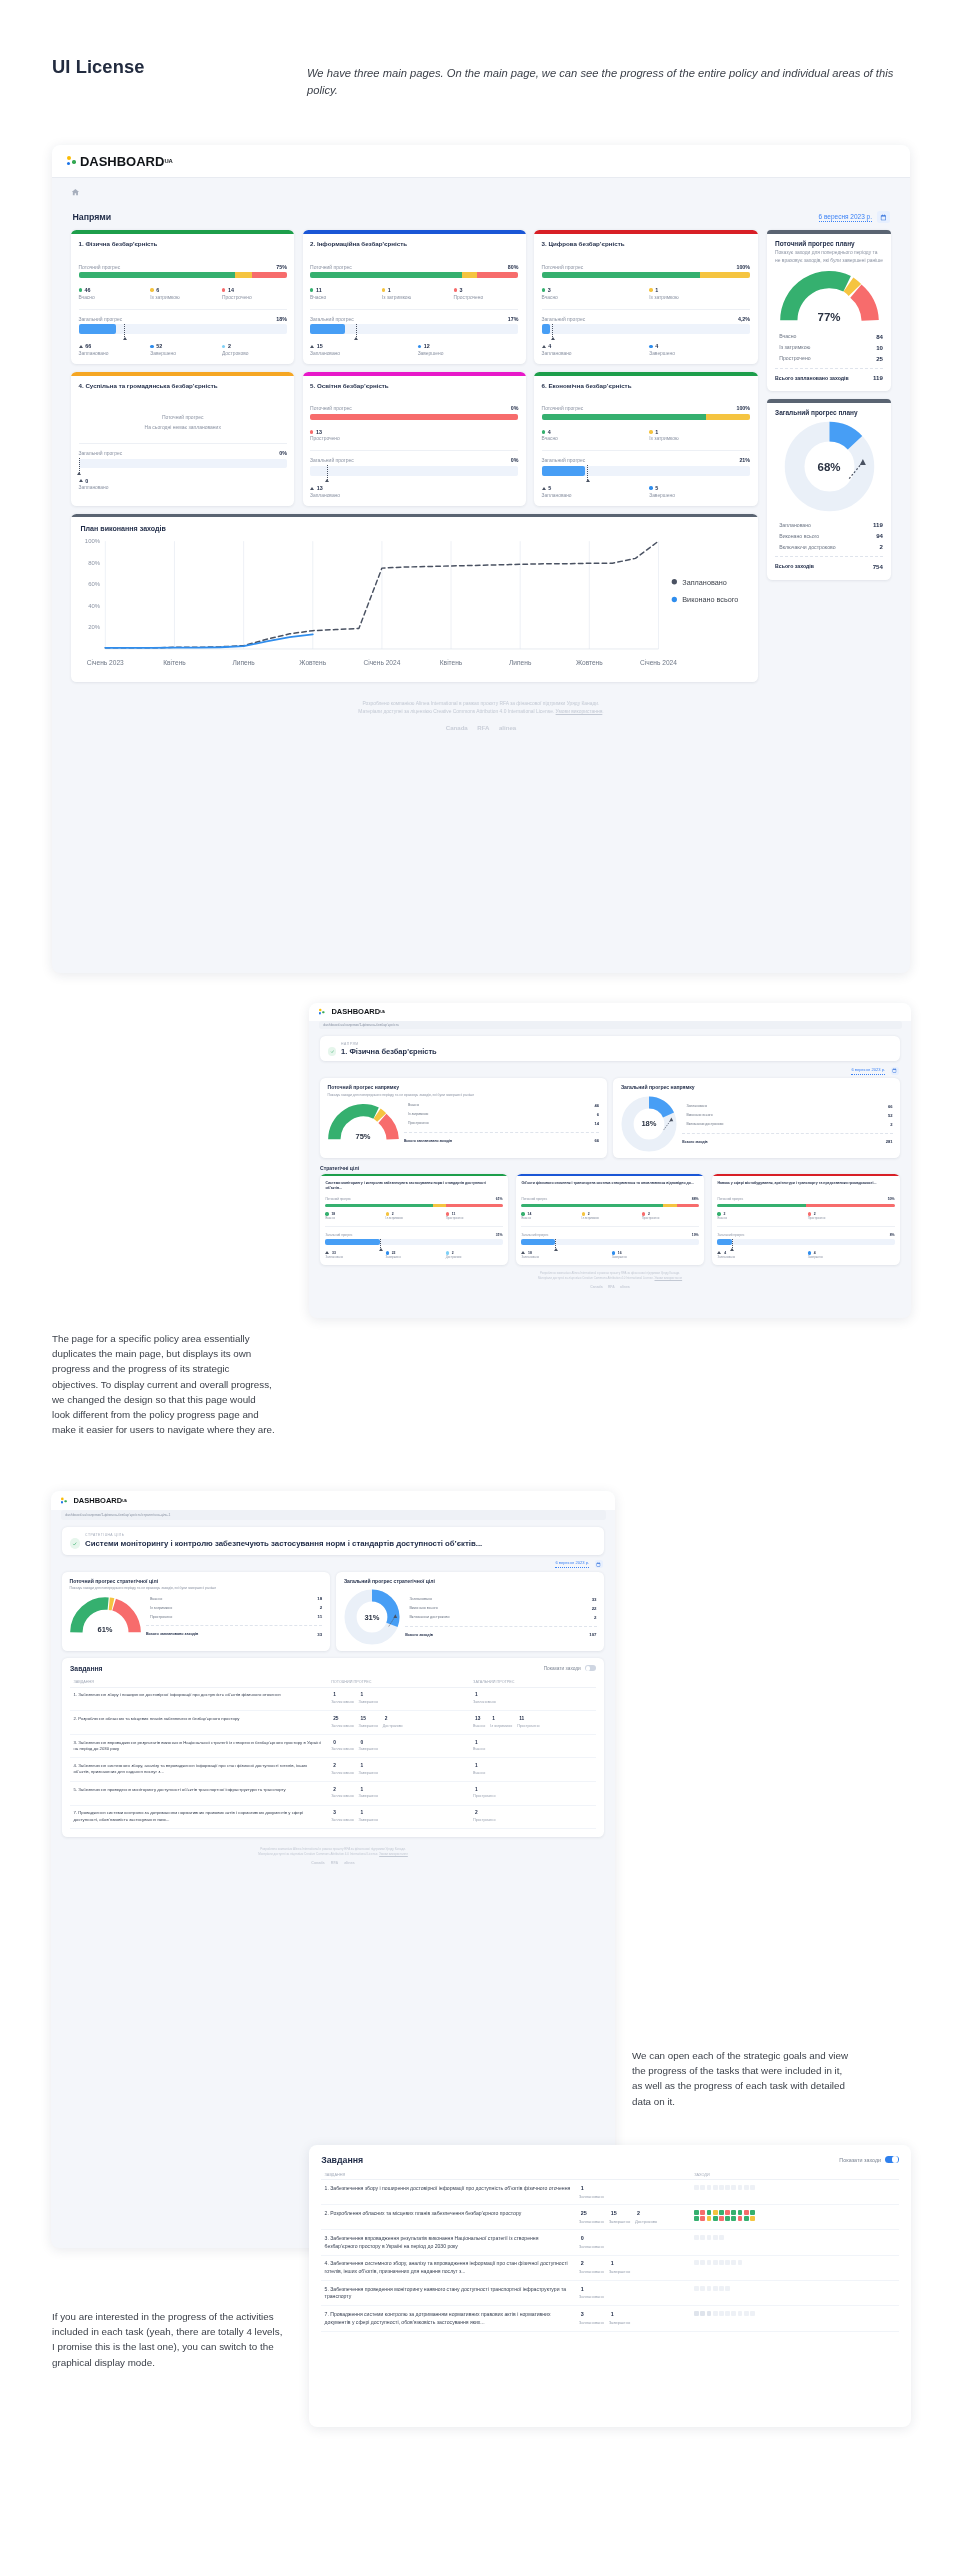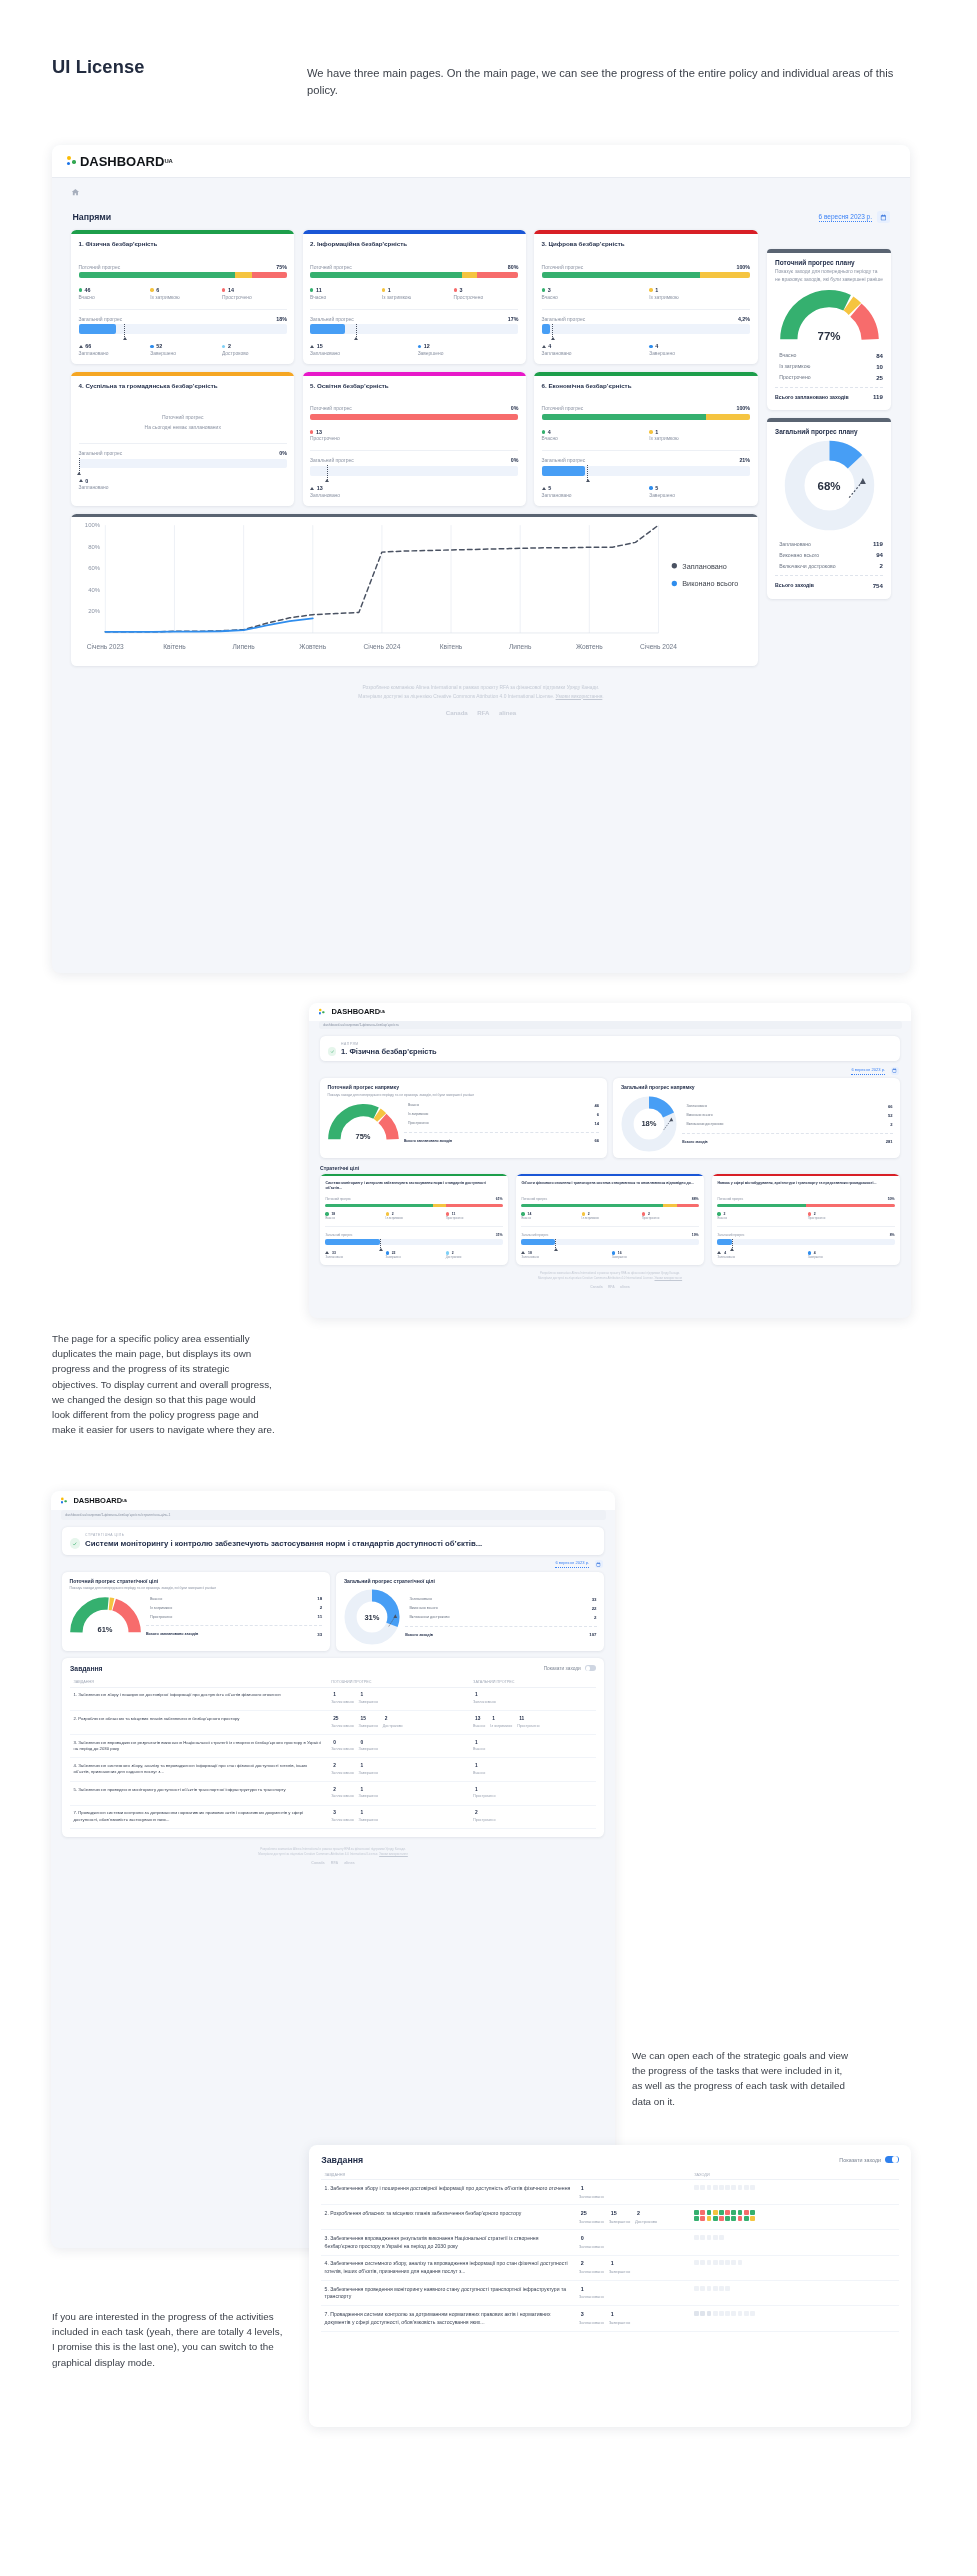--- a/index.html
+++ b/index.html
@@ -11,21 +11,21 @@
   }
   body { width: 978px; height: 2576px; position: relative; overflow: hidden; }
 
   
   .page-title {
     position: absolute; left: 52px; top: 56px;
     font-size: 18.3px; font-weight: bold; color: #222b3f; letter-spacing: 0.1px;
   }
   .page-intro {
     position: absolute; left: 307px; top: 65px; width: 618px;
-    font-size: 11.2px; line-height: 1.55; color: #3a3f48;
+    font-size: 11.2px; line-height: 1.55; color: #3a3f48; font-style: italic;
   }
 
   
   .mock { position: absolute; background: #f4f6fa; border-radius: 8.1px;
           box-shadow: 0 2px 12.2px rgba(30,40,70,.10); overflow: hidden; }
   .mock-topbar { background: #ffffff; display: flex; align-items: center; }
   .logo { display: flex; align-items: center; font-weight: bold; color: #111418; }
   .logo .dots { position: relative; width: 9.5px; height: 9.5px; margin-right: 3.4px; }
   .logo .dots i { position: absolute; border-radius: 50%; display: block; }
   .logo .d1 { width: 4.1px; height: 4.1px; background: #fbbc05; left: 0; top: 0; }
@@ -54,21 +54,21 @@
   .sec-head { display: flex; align-items: center; justify-content: space-between; margin: 15px 1.4px 6.8px; }
   .sec-head h2 { font-size: 8.8px; font-weight: bold; color: #1e2a46; }
   .datepick { display: flex; align-items: center; gap: 5.4px; }
   .datepick .dval { font-size: 6.5px; color: #3b82f6; border-bottom: 0.7px dotted #3b82f6; padding-bottom: 1.4px; }
   .cal-btn { width: 12.2px; height: 12.2px; border-radius: 2.7px; background: #e8f0fe;
              display: flex; align-items: center; justify-content: center; }
   .cal-btn svg { width: 6.8px; height: 6.8px; fill: #2f6fdb; }
 
   .grid-wrap { display: flex; gap: 9.5px; align-items: flex-start; }
   .col-left { flex: 1; }
-  .col-right { width: 124px; flex: none; margin-top: 19px; }
+  .col-right { width: 124px; flex: none; }
 
   .dir-grid { display: grid; grid-template-columns: repeat(3, 1fr); gap: 8.1px; }
 
   .dircard { position: relative; overflow: hidden; }
   .dircard .stripe { height: 3.4px; width: 100%; }
   .dircard .inner { padding: 6.8px 7.5px 7.5px; }
   .dircard h3 { font-size: 6.2px; font-weight: bold; color: #1e2a46; line-height: 1.35; min-height: 17px; }
 
   .prow { display: flex; align-items: baseline; justify-content: space-between; margin-top: 6.1px; }
   .prow .lbl { font-size: 5px; color: #8b93a3; }
@@ -543,20 +543,21 @@
                     </div>
                     <div class="cap">Завершено</div>
                   </div>
                 </div>
               </div>
             </div>
           </div>
 
         <div class="card chartcard">
           <div class="cstripe"></div>
+          <h3>План виконання заходів</h3>
           <div id="chart-host"><svg viewBox="0 0 1040 205" width="100%" height="139" preserveAspectRatio="none">
                 <text x="44" y="15" text-anchor="end" font-size="9" fill="#8b93a3" font-family="Liberation Sans">100%</text>
                 <text x="44" y="46.8" text-anchor="end" font-size="9" fill="#8b93a3" font-family="Liberation Sans">80%</text>
                 <text x="44" y="78.6" text-anchor="end" font-size="9" fill="#8b93a3" font-family="Liberation Sans">60%</text>
                 <text x="44" y="110.4" text-anchor="end" font-size="9" fill="#8b93a3" font-family="Liberation Sans">40%</text>
                 <text x="44" y="142.2" text-anchor="end" font-size="9" fill="#8b93a3" font-family="Liberation Sans">20%</text>
                 <line x1="52" y1="12" x2="52" y2="171" stroke="#e6eaf1" stroke-width="1"></line>
                 <line x1="156.75" y1="12" x2="156.75" y2="171" stroke="#e6eaf1" stroke-width="1"></line>
                 <line x1="261.5" y1="12" x2="261.5" y2="171" stroke="#e6eaf1" stroke-width="1"></line>
                 <line x1="366.25" y1="12" x2="366.25" y2="171" stroke="#e6eaf1" stroke-width="1"></line>

